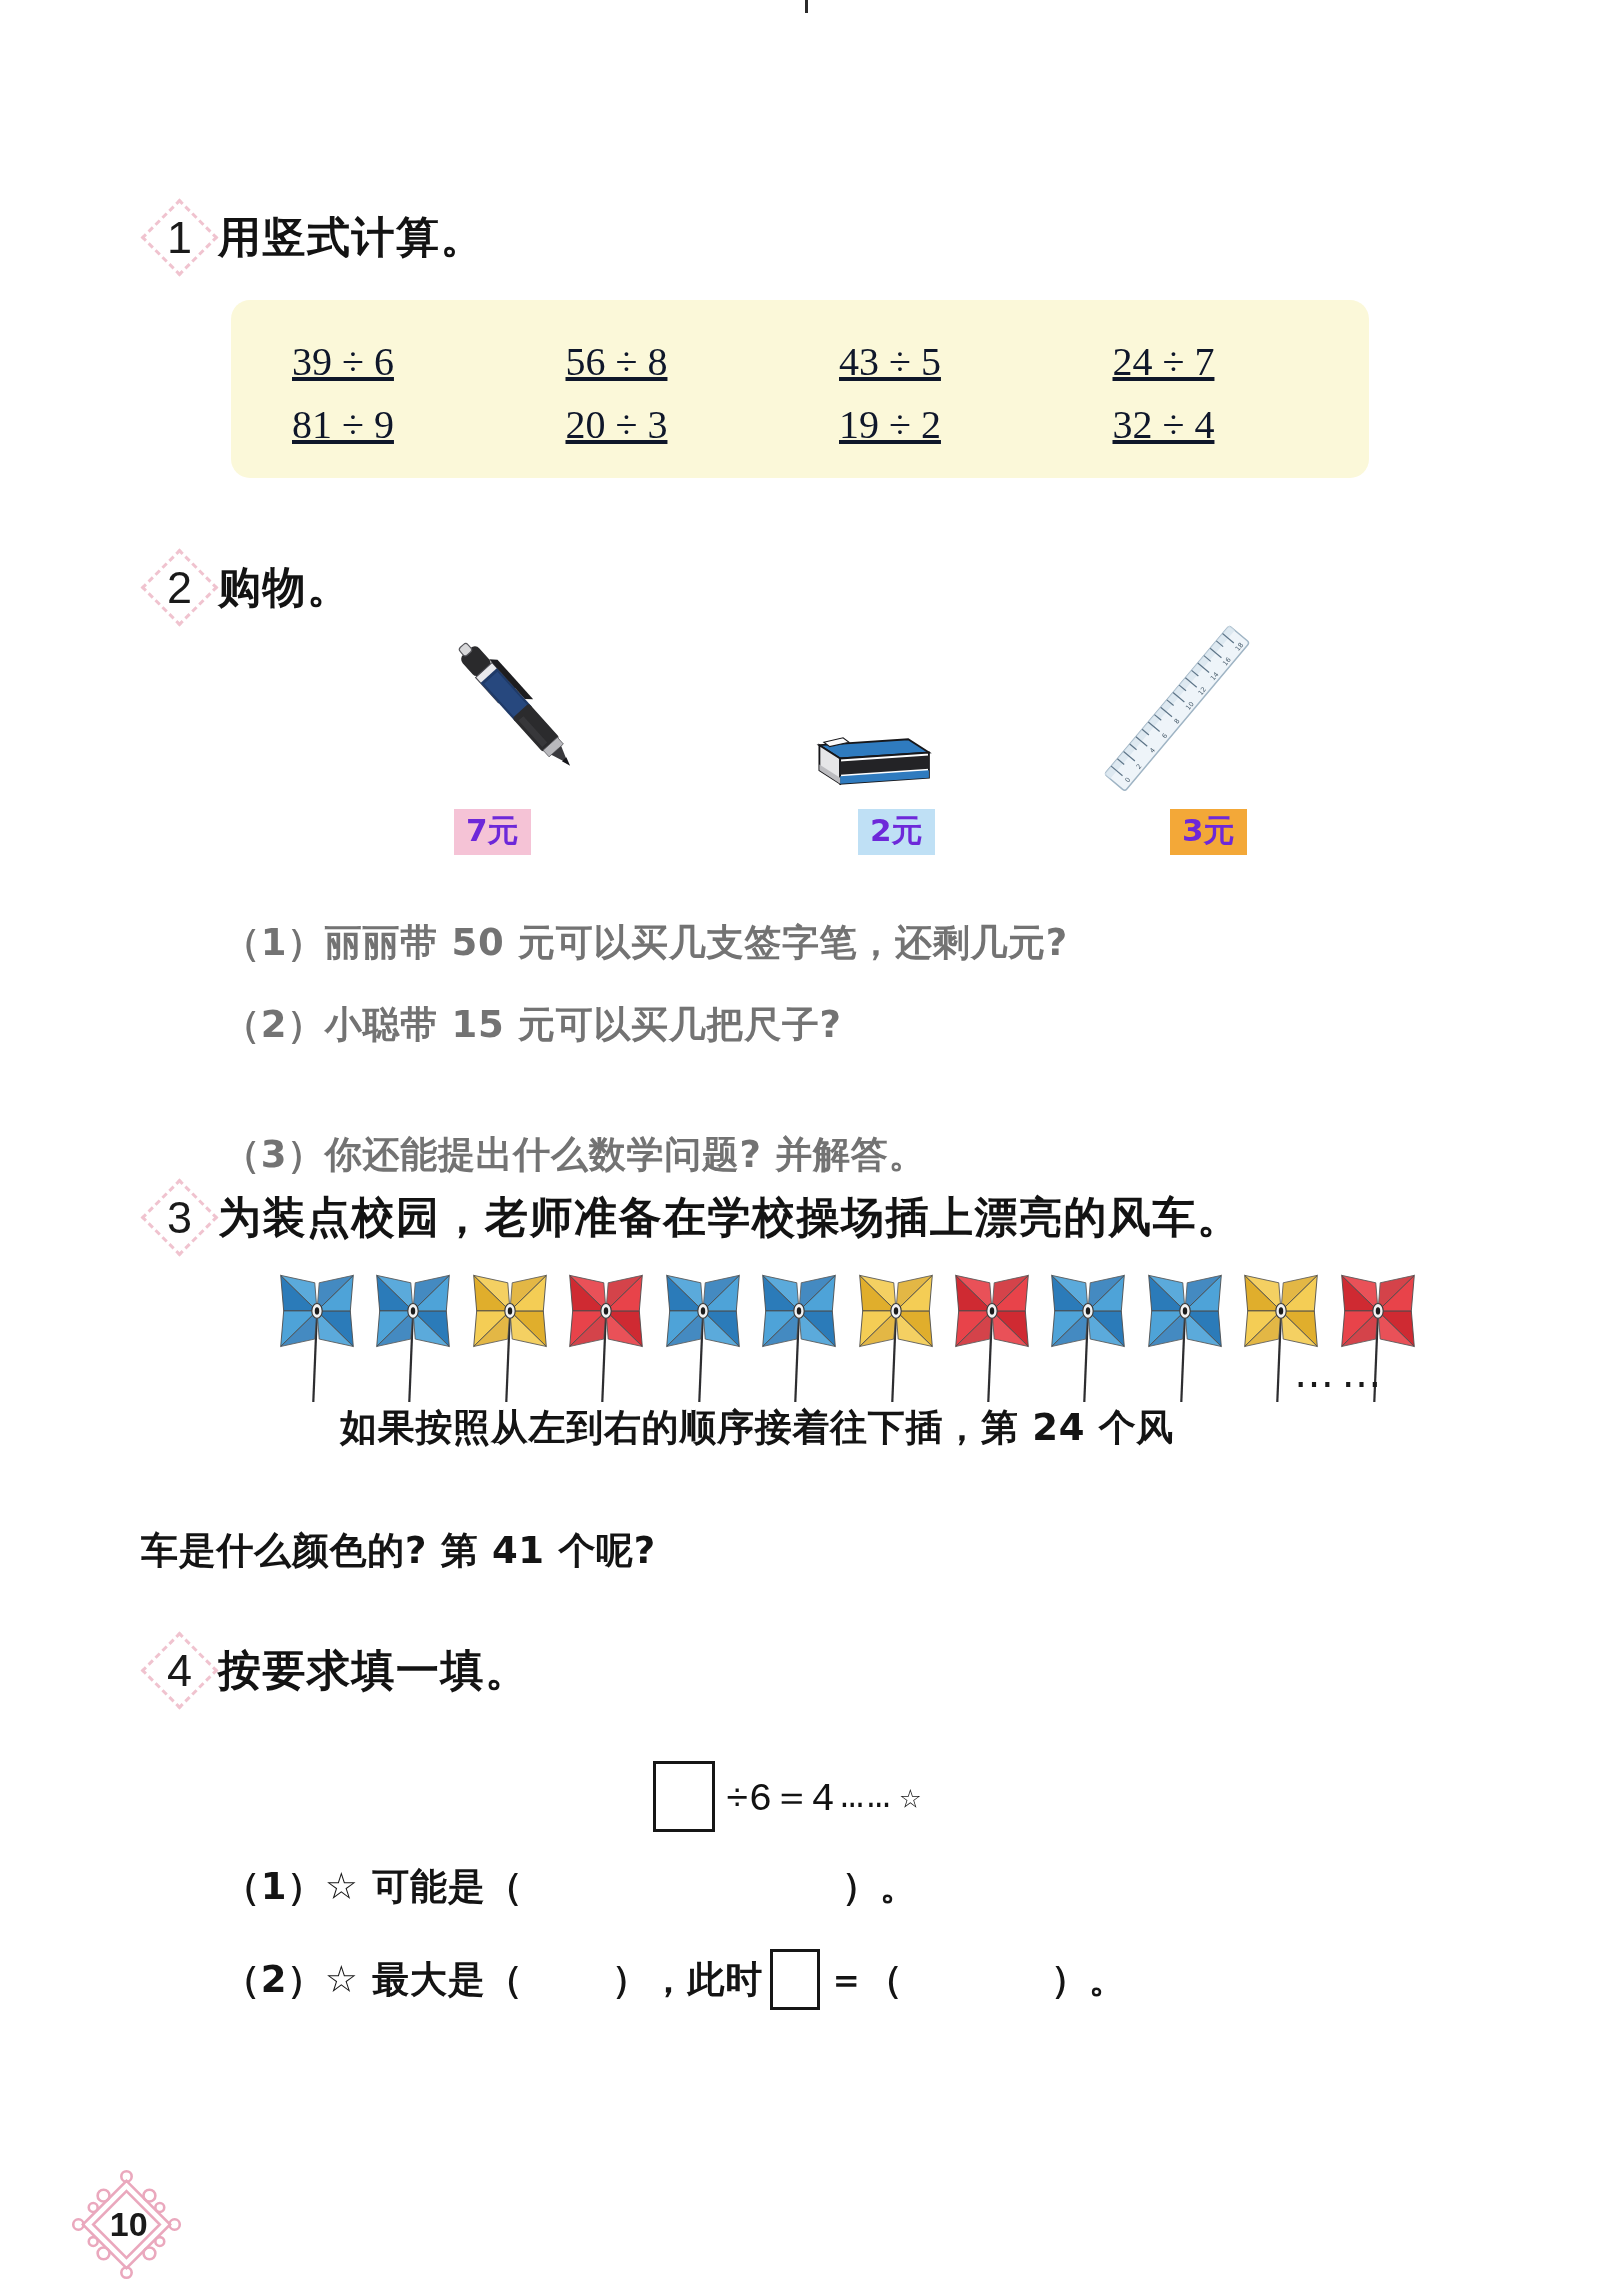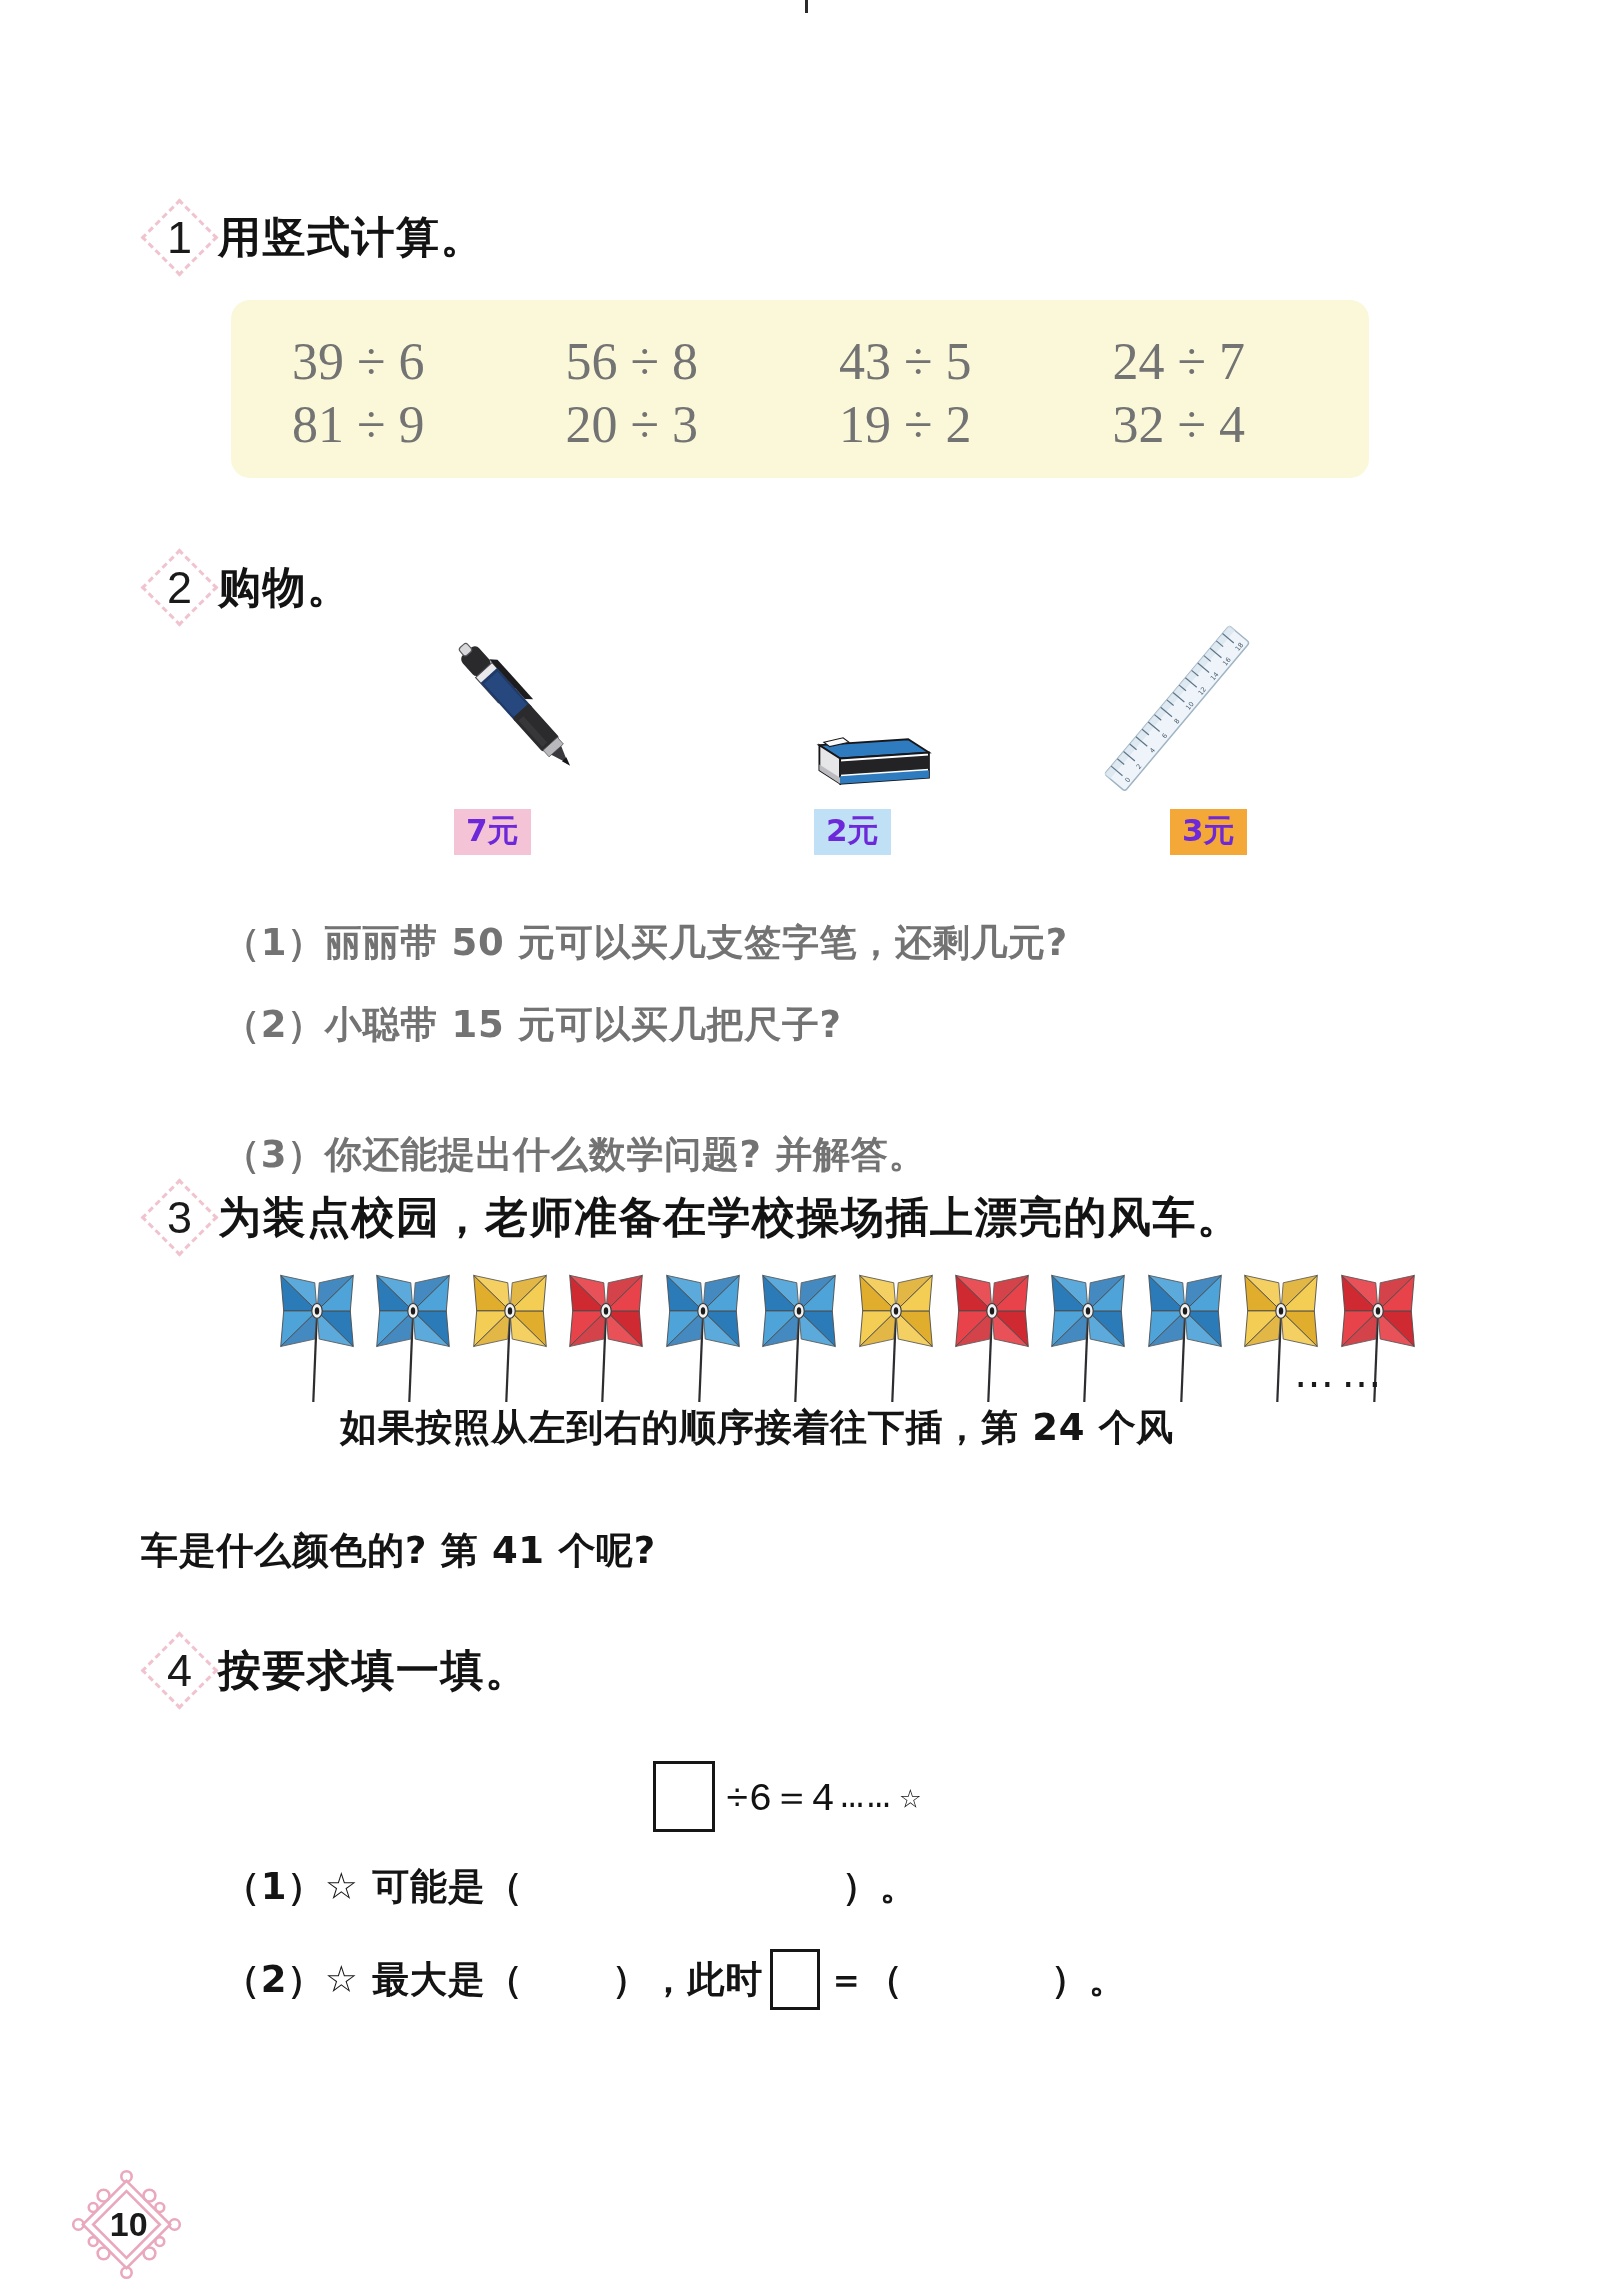--- a/index.html
+++ b/index.html
@@ -87,26 +87,27 @@
   .calc-grid {
     position: absolute;
     inset: 0;
     display: grid;
     grid-template-columns: repeat(4, 1fr);
     grid-template-rows: repeat(2, 1fr);
     padding: 30px 22px 22px 22px;
     box-sizing: border-box;
   }
   .calc-cell {
-    font-size: 52px;
-    color: #737373;
+    font-size: 40px;
+    color: #0f172a;
     font-family: "Liberation Serif", "DejaVu Serif", serif;
     padding-left: 39px;
     display: flex;
     align-items: center;
+    text-decoration: underline;
   }
 
   
   .shop-area {
     position: absolute;
     left: 0;
     top: 616px;
     width: 1612px;
     height: 252px;
   }
@@ -342,21 +343,21 @@
           </g>
         </g>
       </svg>
     </div>
 
     <div class="tag-row">
       <div class="tag-pos" style="left:454px;">
         <span class="price-tag" style="background:#f5c3d6;">7元</span>
       </div>
       <div class="tag-pos" style="left:814px;">
-        <span class="price-tag" style="background:#bfe0f5;">2元</span>
+        <span class="price-tag" style="background:#bfe0f5;margin-left:44px;">2元</span>
       </div>
       <div class="tag-pos" style="left:1170px;">
         <span class="price-tag" style="background:#f3a838;">3元</span>
       </div>
     </div>
   </div>
 
   <div class="qtext" style="left:223px; top:918px;">（1）丽丽带 50 元可以买几支签字笔，还剩几元?</div>
   <div class="qtext" style="left:223px; top:1000px;">（2）小聪带 15 元可以买几把尺子?</div>
   <div class="qtext" style="left:223px; top:1130px;">（3）你还能提出什么数学问题? 并解答。</div>

